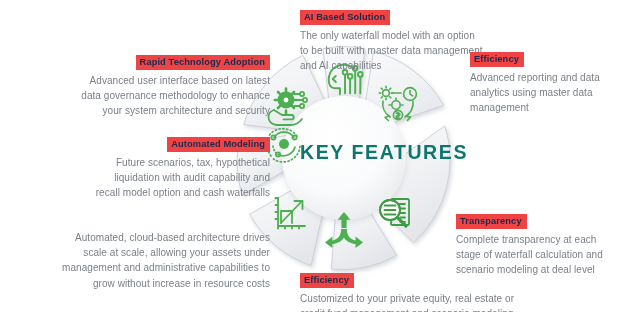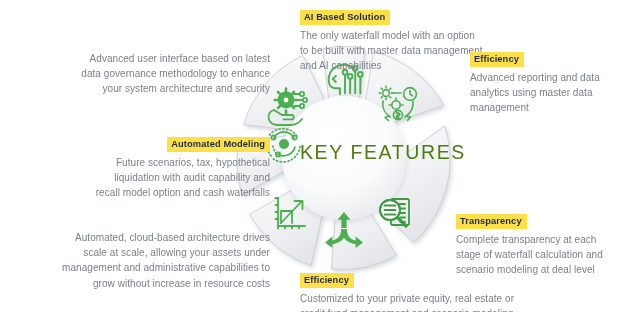--- a/index.html
+++ b/index.html
@@ -13,31 +13,31 @@
 
   
   #wheel{position:absolute;left:228px;top:28px;width:232px;height:260px;}
   #wheel svg{display:block;width:232px;height:260px;overflow:visible;}
 
   .seg-shape{fill:url(#segGrad);stroke:#c9ced6;stroke-width:.9;}
   .hub-circle{fill:url(#hubGrad);stroke:none;}
 
   .hub-label{
     position:absolute;left:72px;top:113px;width:250px;
-    font-size:19.5px;font-weight:normal;letter-spacing:1.6px;
-    color:#4d7c0f;white-space:nowrap;
+    font-size:19.5px;font-weight:bold;letter-spacing:1.6px;
+    color:#0f766e;white-space:nowrap;
     font-family:"Liberation Sans","DejaVu Sans",sans-serif;
   }
 
   
   .callout{position:absolute;}
   .c-head{
     display:inline-block;
     font-size:9.3px;font-weight:bold;color:#1b2a4e;
-    background:#fde047;padding:2.5px 5px 2.5px 4px;
+    background:#ef4444;padding:2.5px 5px 2.5px 4px;
     letter-spacing:.1px;margin-bottom:3px;line-height:1.1;
   }
   .c-body{
     font-size:10px;color:#7a7f88;line-height:1.52;
     letter-spacing:.05px;
   }
   .align-right{text-align:right;}
   .align-left{text-align:left;}
 
   .co-ai       {left:300px;top:6px;  width:186px;}
@@ -210,16 +210,17 @@
   <div class="callout co-scal align-right">
     <div class="c-body">Automated, cloud-based architecture drives scale at scale, allowing your assets under management and administrative capabilities to grow without increase in resource costs</div>
   </div>
 
   <div class="callout co-scen align-right">
     <div class="c-head">Automated Modeling</div>
     <div class="c-body">Future scenarios, tax, hypothetical liquidation with audit capability and recall model option and cash waterfalls</div>
   </div>
 
   <div class="callout co-rapid align-right">
+    <div class="c-head">Rapid Technology Adoption</div>
     <div class="c-body">Advanced user interface based on latest data governance methodology to enhance your system architecture and security</div>
   </div>
 
 </div>
 
 </body></html>

